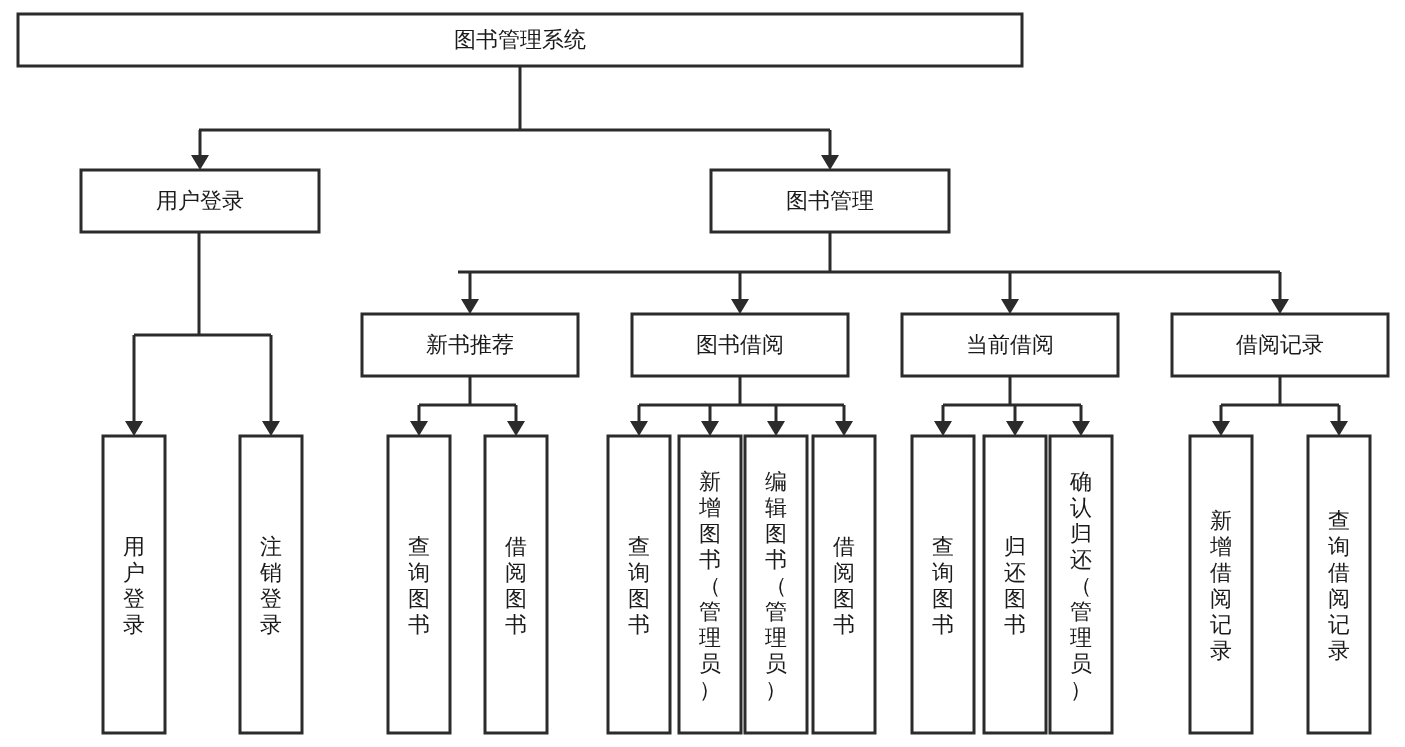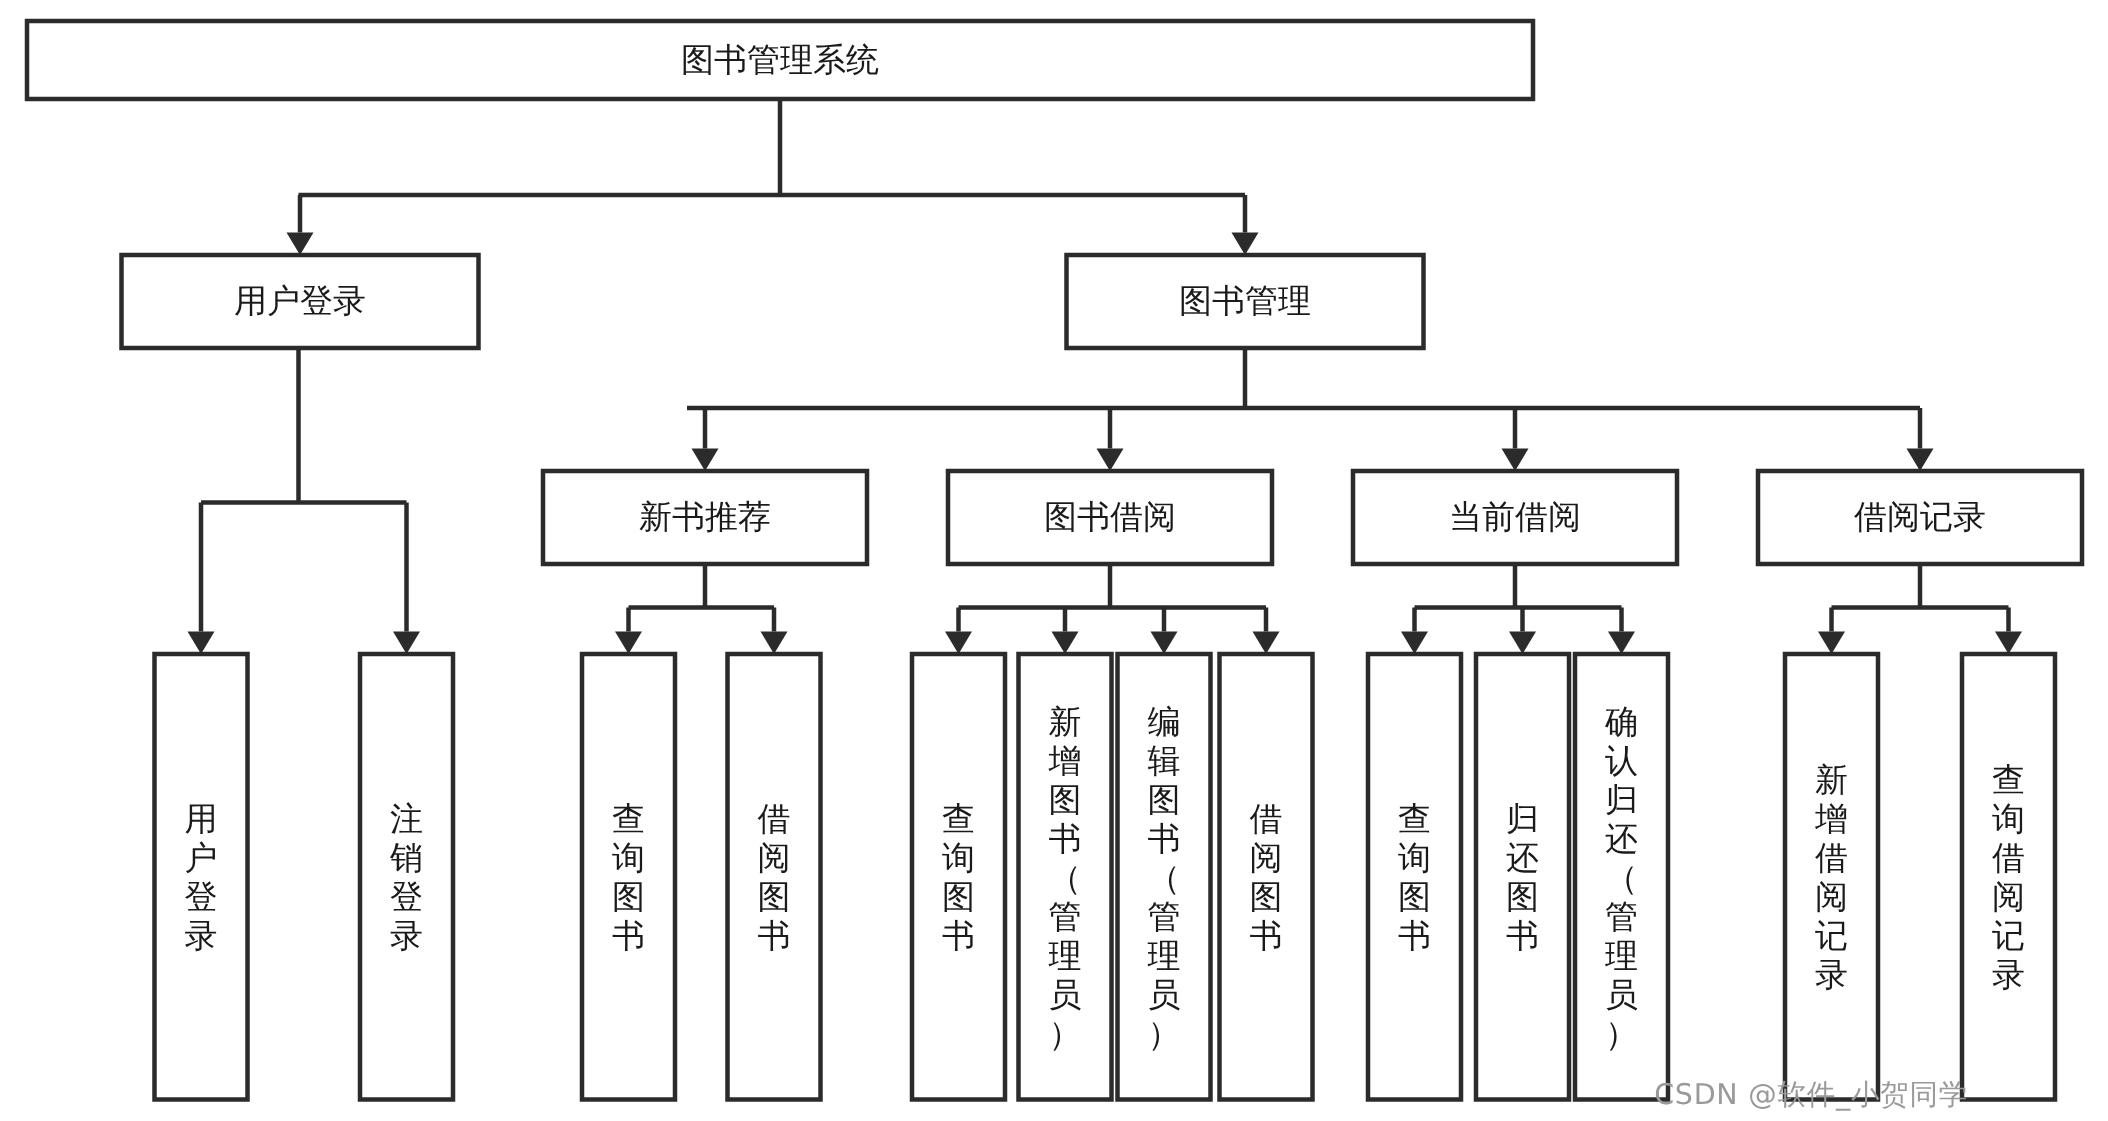--- a/index.html
+++ b/index.html
@@ -12,21 +12,20 @@
     width: 1405px;
     height: 747px;
     font-family: "DejaVu Sans", "Liberation Sans", sans-serif;
     overflow: hidden;
   }
   #diagram-root {
     position: relative;
     width: 1313px;
     height: 747px;
     background: #ffffff;
-    padding-left: 13px;
   }
   svg#tree-svg {
     position: absolute;
     left: 0;
     top: 0;
     width: 1405px;
     height: 747px;
     display: block;
   }
   .node-box {
@@ -209,14 +208,13 @@
         <g>
           <rect x="1190" y="436" width="62" height="297" class="node-box"></rect>
           <text x="1221" class="node-label-v"><tspan x="1221" y="527.5">新</tspan><tspan x="1221" y="553.5">增</tspan><tspan x="1221" y="579.5">借</tspan><tspan x="1221" y="605.5">阅</tspan><tspan x="1221" y="631.5">记</tspan><tspan x="1221" y="657.5">录</tspan></text>
         </g>
         <g>
           <rect x="1308" y="436" width="62" height="297" class="node-box"></rect>
           <text x="1339" class="node-label-v"><tspan x="1339" y="527.5">查</tspan><tspan x="1339" y="553.5">询</tspan><tspan x="1339" y="579.5">借</tspan><tspan x="1339" y="605.5">阅</tspan><tspan x="1339" y="631.5">记</tspan><tspan x="1339" y="657.5">录</tspan></text>
         </g>
       </g>
   </svg>
-  <div class="watermark">CSDN @软件_小贺同学</div>
 </div>
 
 </body></html>

